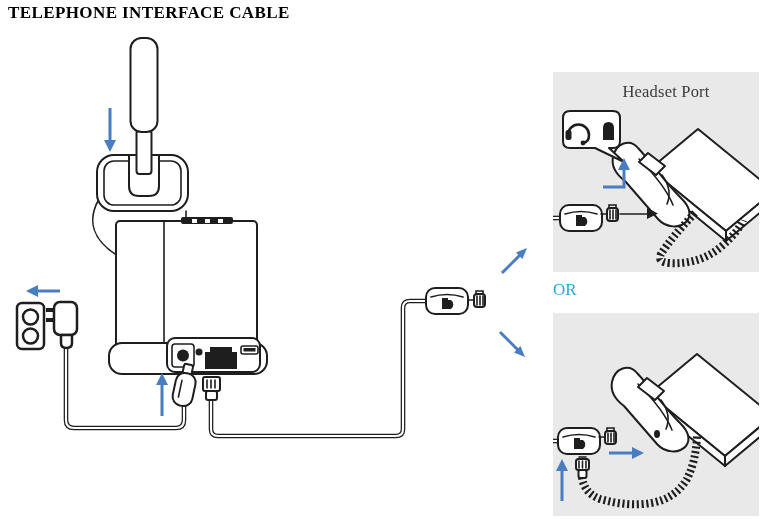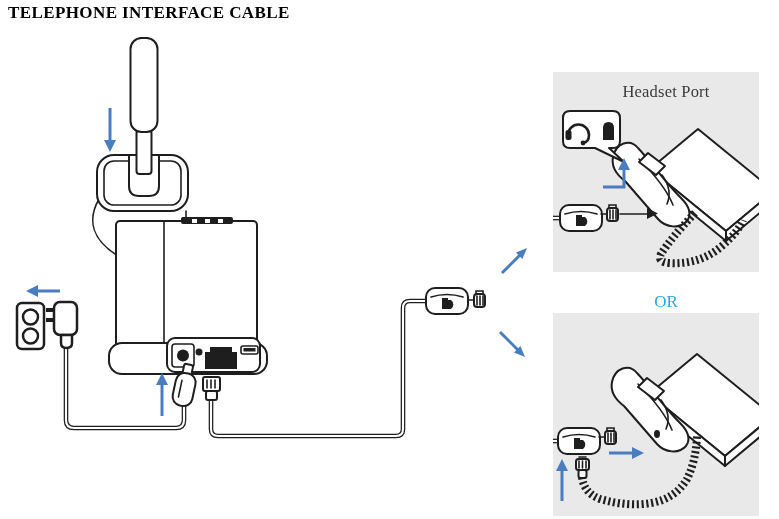--- a/index.html
+++ b/index.html
@@ -7,21 +7,21 @@
           font-family:Liberation Serif, serif;}
   .title{position:absolute;left:8px;top:3px;font-size:17px;font-weight:700;
          letter-spacing:.4px;color:var(--title-color,#000);white-space:nowrap;}
   .main-diagram{position:absolute;left:0;top:30px;}
   .panel{position:absolute;left:553px;width:226px;background:var(--panel-bg,#e9e9e9);}
   .panel-top{top:72px;height:200px;}
   .panel-bottom{top:313px;height:203px;}
   .panel svg{position:absolute;left:0;top:0;}
   .panel-label{position:absolute;top:10px;left:0;width:100%;text-align:center;
                font-size:16.5px;color:var(--label-color,#3b3b3b);letter-spacing:.2px;z-index:2;}
-  .or{position:absolute;left:553px;top:292px;width:226px;text-align:center;
+  .or{position:absolute;left:553px;top:280px;width:226px;
       font-size:17px;color:var(--or-blue,#2aa7df);}
   
   .ink{fill:#fff;stroke:var(--ink,#1e1e1e);stroke-width:2;stroke-linejoin:round;stroke-linecap:round;}
   .ink-b{fill:#fff;stroke:var(--ink,#1e1e1e);stroke-width:2.5;stroke-linejoin:round;stroke-linecap:round;}
   .ln{fill:none;stroke:var(--ink,#1e1e1e);stroke-width:1.6;stroke-linecap:round;}
   .fk{fill:var(--ink,#1e1e1e);stroke:none;}
   .wh{fill:#fff;stroke:none;}
   .coil{fill:none;stroke:var(--ink,#1e1e1e);stroke-width:8;stroke-dasharray:2.1 2.7;}
   .cable-o{fill:none;stroke:var(--ink,#1e1e1e);stroke-width:4.6;stroke-linejoin:round;}
   .cable-i{fill:none;stroke:#fff;stroke-width:2.1;stroke-linejoin:round;}

